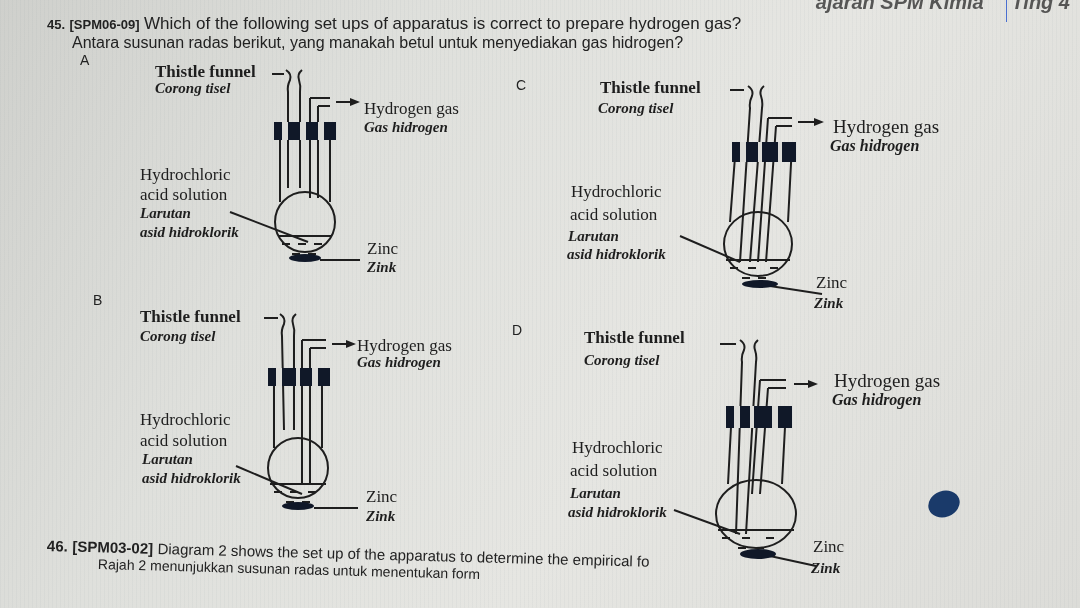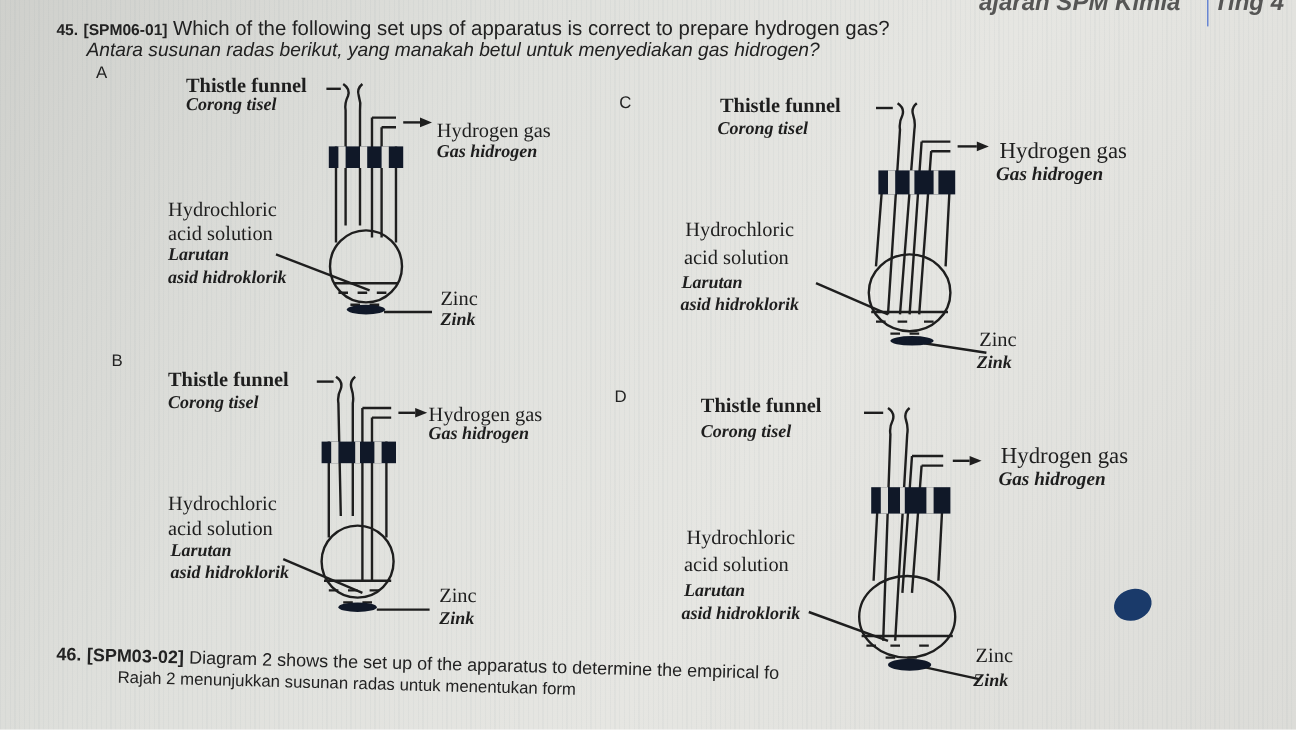--- a/index.html
+++ b/index.html
@@ -10,21 +10,21 @@
   }
   .stripes {
     position: absolute; inset: 0; pointer-events: none;
     background: repeating-linear-gradient(90deg, rgba(120,140,150,0.06) 0px, rgba(120,140,150,0.06) 1px, transparent 1px, transparent 4px);
   }
   .abs { position: absolute; white-space: nowrap; }
   .hdr { top: -9px; right: 10px; font-size: 20px; color: #333; font-weight: bold; font-style: italic; opacity: .8; }
   .cursor-line { position: absolute; left: 1006px; top: 0; width: 1px; height: 22px; background: #4a6fd0; }
   .q-num { font-weight: bold; font-size: 13px; }
   .q-en { font-size: 17px; }
-  .q-ms { font-size: 16px; font-style: italic; }
+  .q-ms { font-size: 16px; }
   .opt-letter { font-size: 14px; }
   .lbl { font-family: "Liberation Serif", serif; font-size: 17px; color: #1e1e1e; }
   .lbl-i { font-family: "Liberation Serif", serif; font-size: 15px; font-style: italic; color: #1e1e1e; font-weight: bold; }
   .lbl-b { font-weight: bold; }
   svg.app { position: absolute; overflow: visible; }
   .blob { position: absolute; left: 928px; top: 491px; width: 32px; height: 26px; border-radius: 50%; background: #1a3a6a; transform: rotate(-20deg); }
 </style>
 </head>
 <body>
 
@@ -32,21 +32,21 @@
 
 <div class="abs hdr">
   <span>ajaran SPM Kimia</span>
   &nbsp;&nbsp;&nbsp;
   <span>Ting 4</span>
 </div>
 <div class="cursor-line"></div>
 
 <div class="abs" style="left:47px; top:14px;">
   <span class="q-num">45.</span>
-  <span class="q-num">[SPM06-01]</span>
+  <span class="q-num">[SPM06-09]</span>
   <span class="q-en">Which of the following set ups of apparatus is correct to prepare hydrogen gas?</span>
 </div>
 <div class="abs q-ms" style="left:72px; top:34px;">Antara susunan radas berikut, yang manakah betul untuk menyediakan gas hidrogen?</div>
 
 <div class="abs opt-letter" style="left:80px; top:52px;">A</div>
 <div class="abs opt-letter" style="left:93px; top:292px;">B</div>
 <div class="abs opt-letter" style="left:516px; top:77px;">C</div>
 <div class="abs opt-letter" style="left:512px; top:322px;">D</div>
 
 <div>

